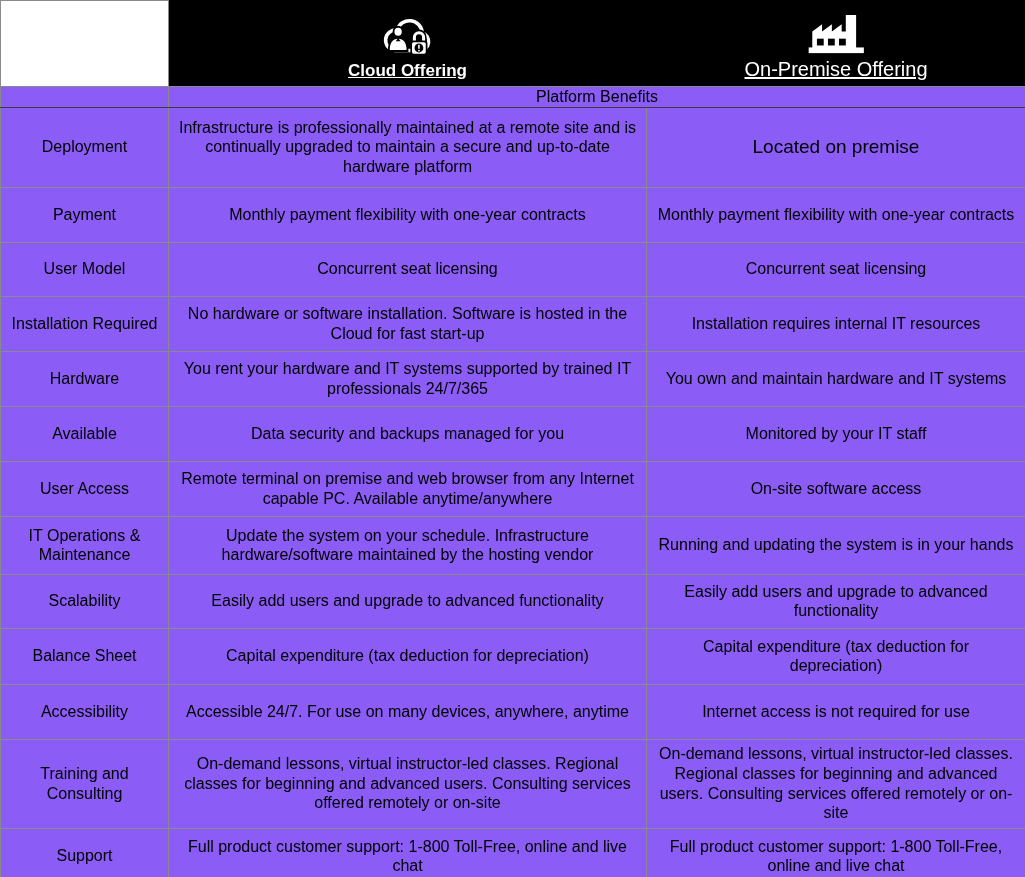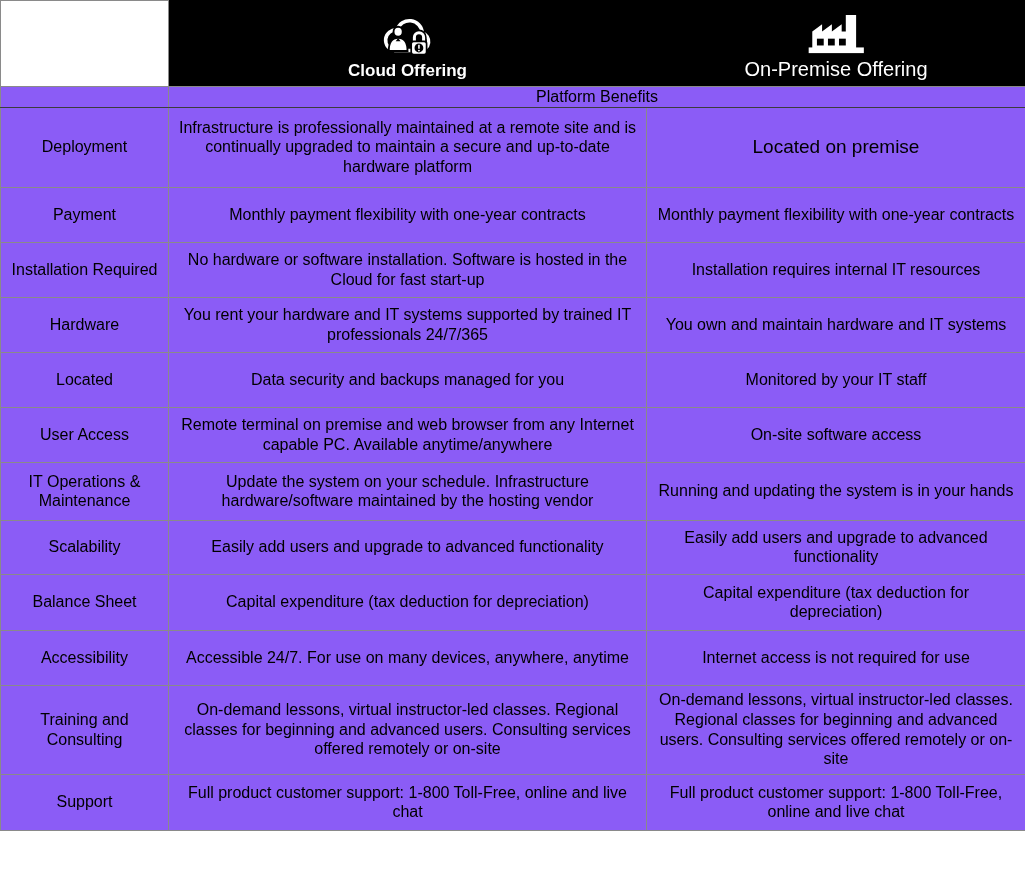--- a/index.html
+++ b/index.html
@@ -24,21 +24,21 @@
     text-align:center;
     vertical-align:middle;
     font-size:16px;
     font-weight:normal;
     padding:1px 3px;
     line-height:1.22;
     overflow:hidden;
     background:#8b5cf6;
   }
   
-  tr.hdr th{height:78px;}
+  tr.hdr th{height:78px;text-decoration:underline;}
   th.hdr-empty{background:#fff;border-color:#8a8a8a;}
   th.hdr-black{
     background:#000;color:#fff;
     border-color:#000;
     border-bottom-color:#8a8a8a;
     padding:4px 0 3px 0;
     vertical-align:bottom;
   }
   th.hdr-black .icon-wrap{display:block;margin:0 auto 2px auto;line-height:0;}
   .hdr-label-cloud{font-weight:bold;font-size:17px;display:block;padding-bottom:1px;}
@@ -110,32 +110,37 @@
         <tr style="height: 80px;">
           <td class="label-cell">Deployment</td>
           <td class="cloud-cell">Infrastructure is professionally maintained at a remote site and is continually upgraded to maintain a secure and up-to-date hardware platform</td>
           <td class="onprem-cell large">Located on premise</td>
         </tr>
         <tr style="height: 55px;">
           <td class="label-cell">Payment</td>
           <td class="cloud-cell">Monthly payment flexibility with one-year contracts</td>
           <td class="onprem-cell">Monthly payment flexibility with one-year contracts</td>
         </tr>
+        <tr style="height: 54px;">
+          <td class="label-cell">User Model</td>
+          <td class="cloud-cell">Concurrent seat licensing</td>
+          <td class="onprem-cell">Concurrent seat licensing</td>
+        </tr>
         <tr style="height: 55px;">
           <td class="label-cell">Installation Required</td>
           <td class="cloud-cell">No hardware or software installation. Software is hosted in the Cloud for fast start-up</td>
           <td class="onprem-cell">Installation requires internal IT resources</td>
         </tr>
         <tr style="height: 55px;">
           <td class="label-cell">Hardware</td>
           <td class="cloud-cell">You rent your hardware and IT systems supported by trained IT professionals 24/7/365</td>
           <td class="onprem-cell">You own and maintain hardware and IT systems</td>
         </tr>
         <tr style="height: 55px;">
-          <td class="label-cell">Located</td>
+          <td class="label-cell">Available</td>
           <td class="cloud-cell">Data security and backups managed for you</td>
           <td class="onprem-cell">Monitored by your IT staff</td>
         </tr>
         <tr style="height: 55px; padding-left: 45px;">
           <td class="label-cell">User Access</td>
           <td class="cloud-cell">Remote terminal on premise and web browser from any Internet capable PC. Available anytime/anywhere</td>
           <td class="onprem-cell">On-site software access</td>
         </tr>
         <tr style="height: 58px;">
           <td class="label-cell">IT Operations &amp; Maintenance</td>

